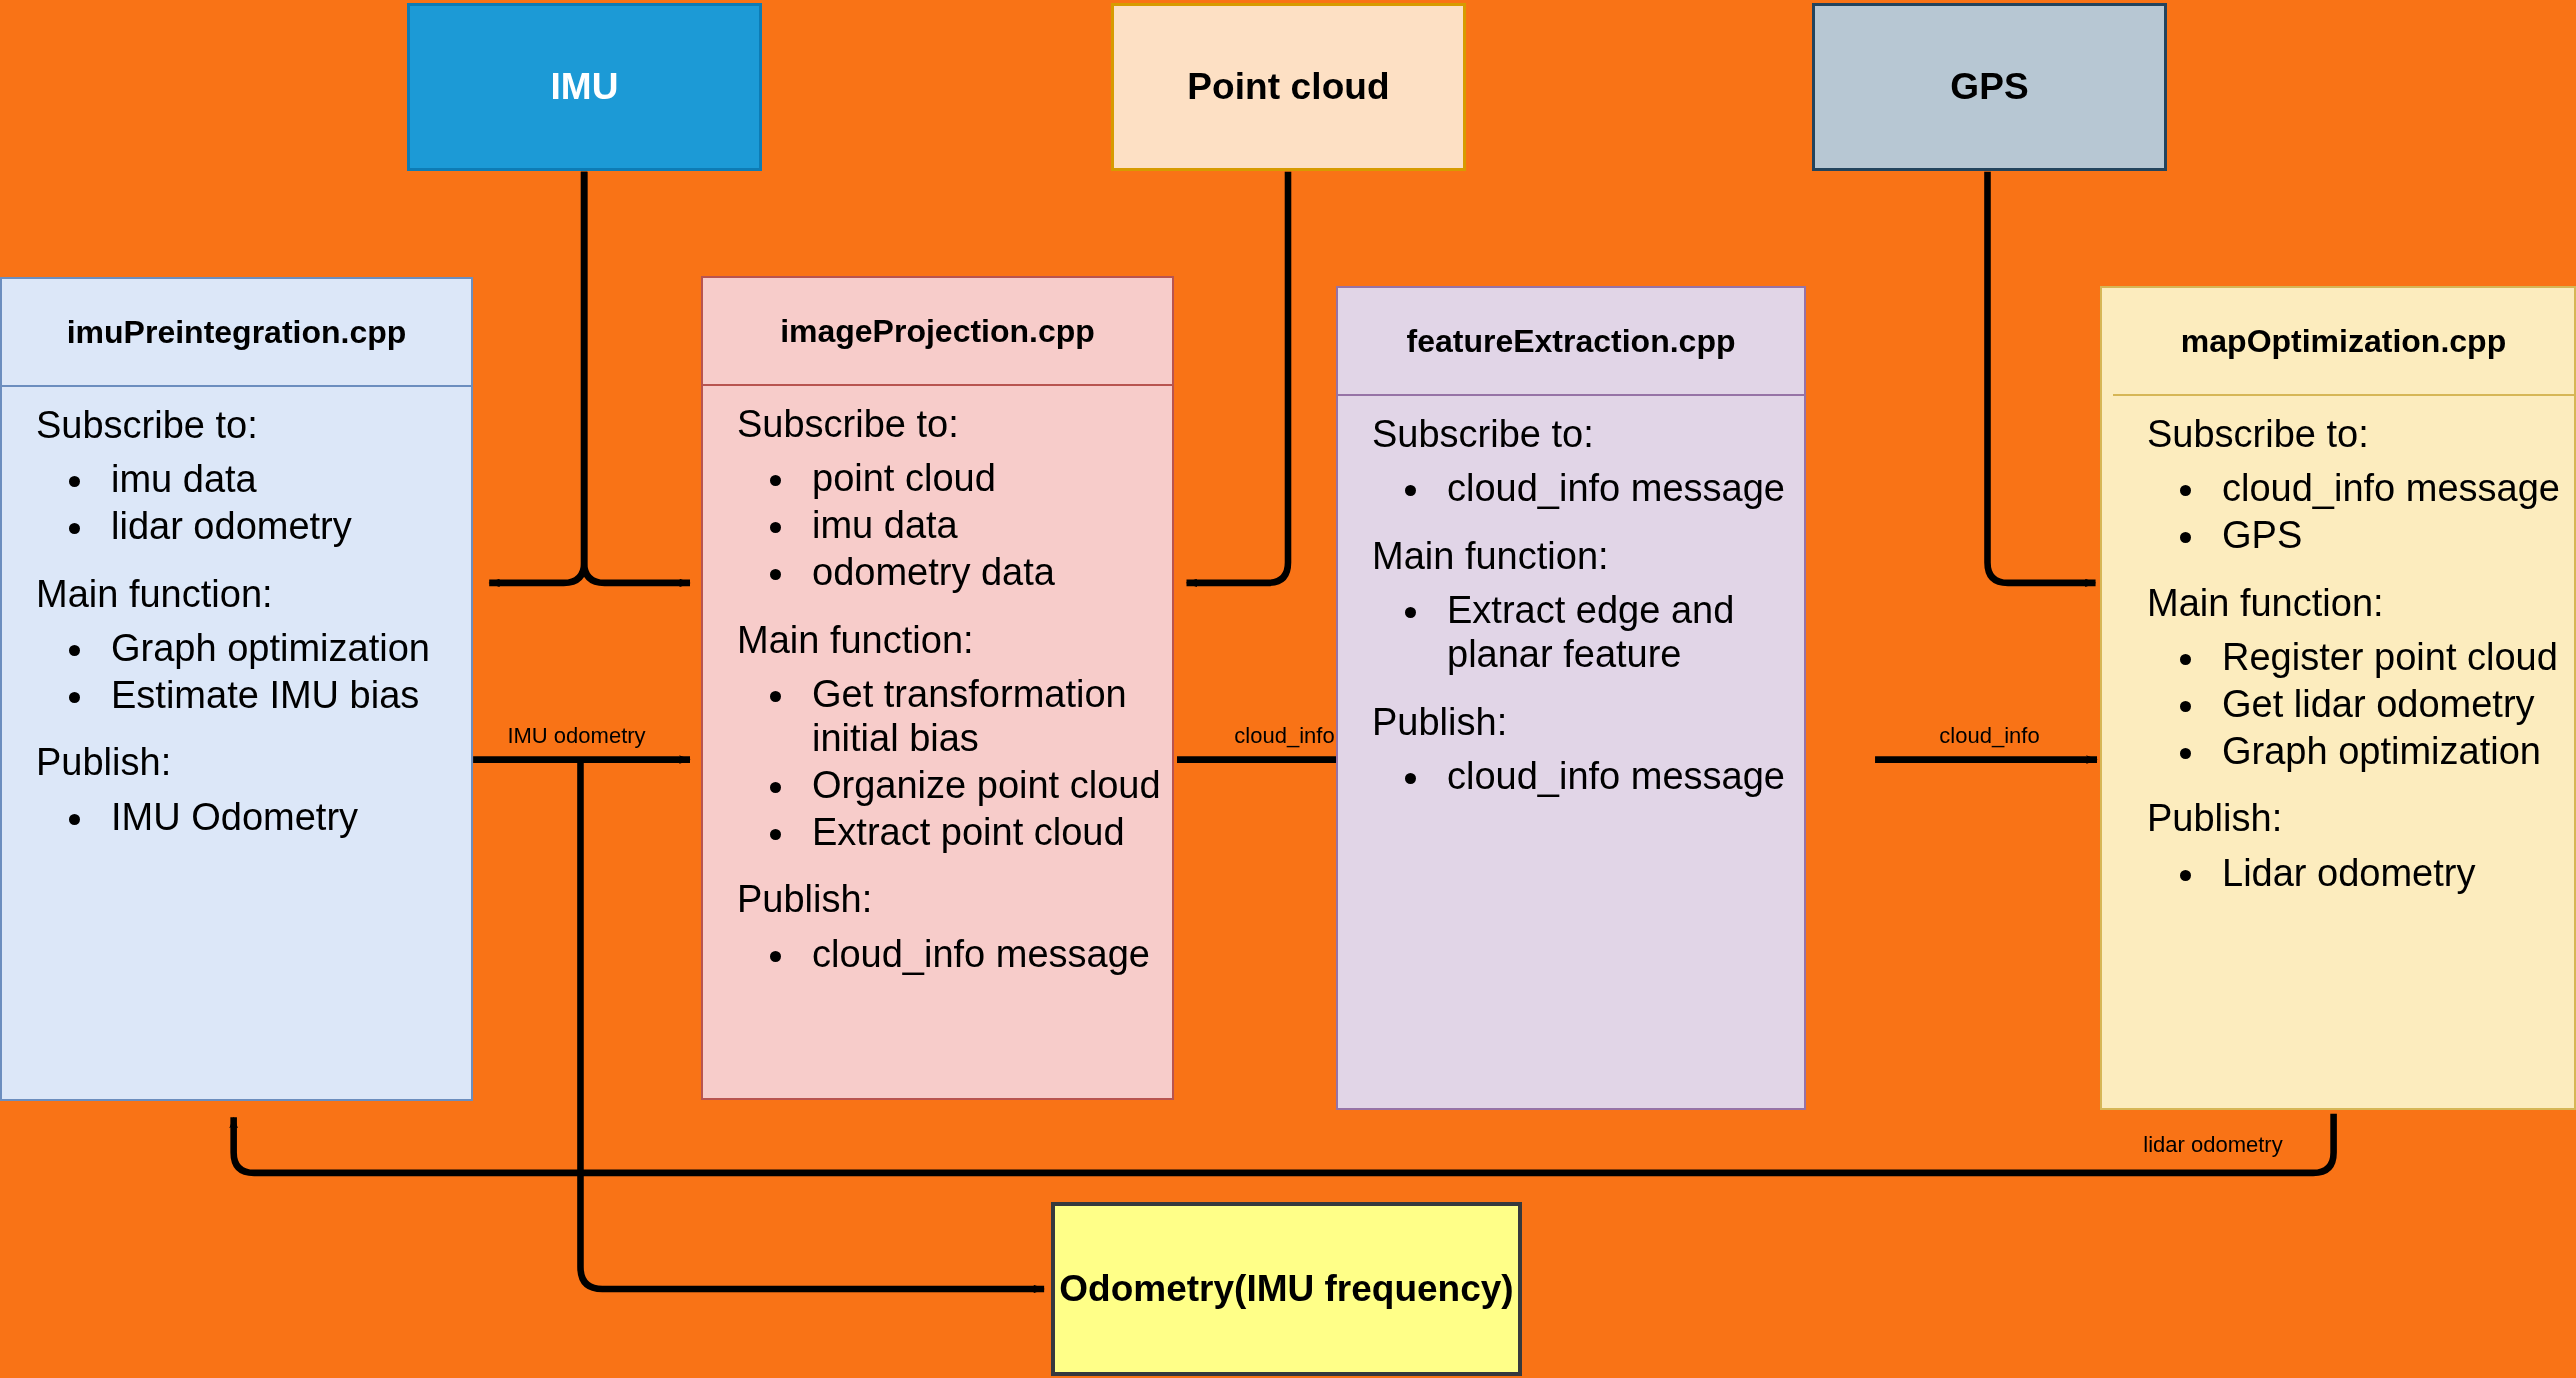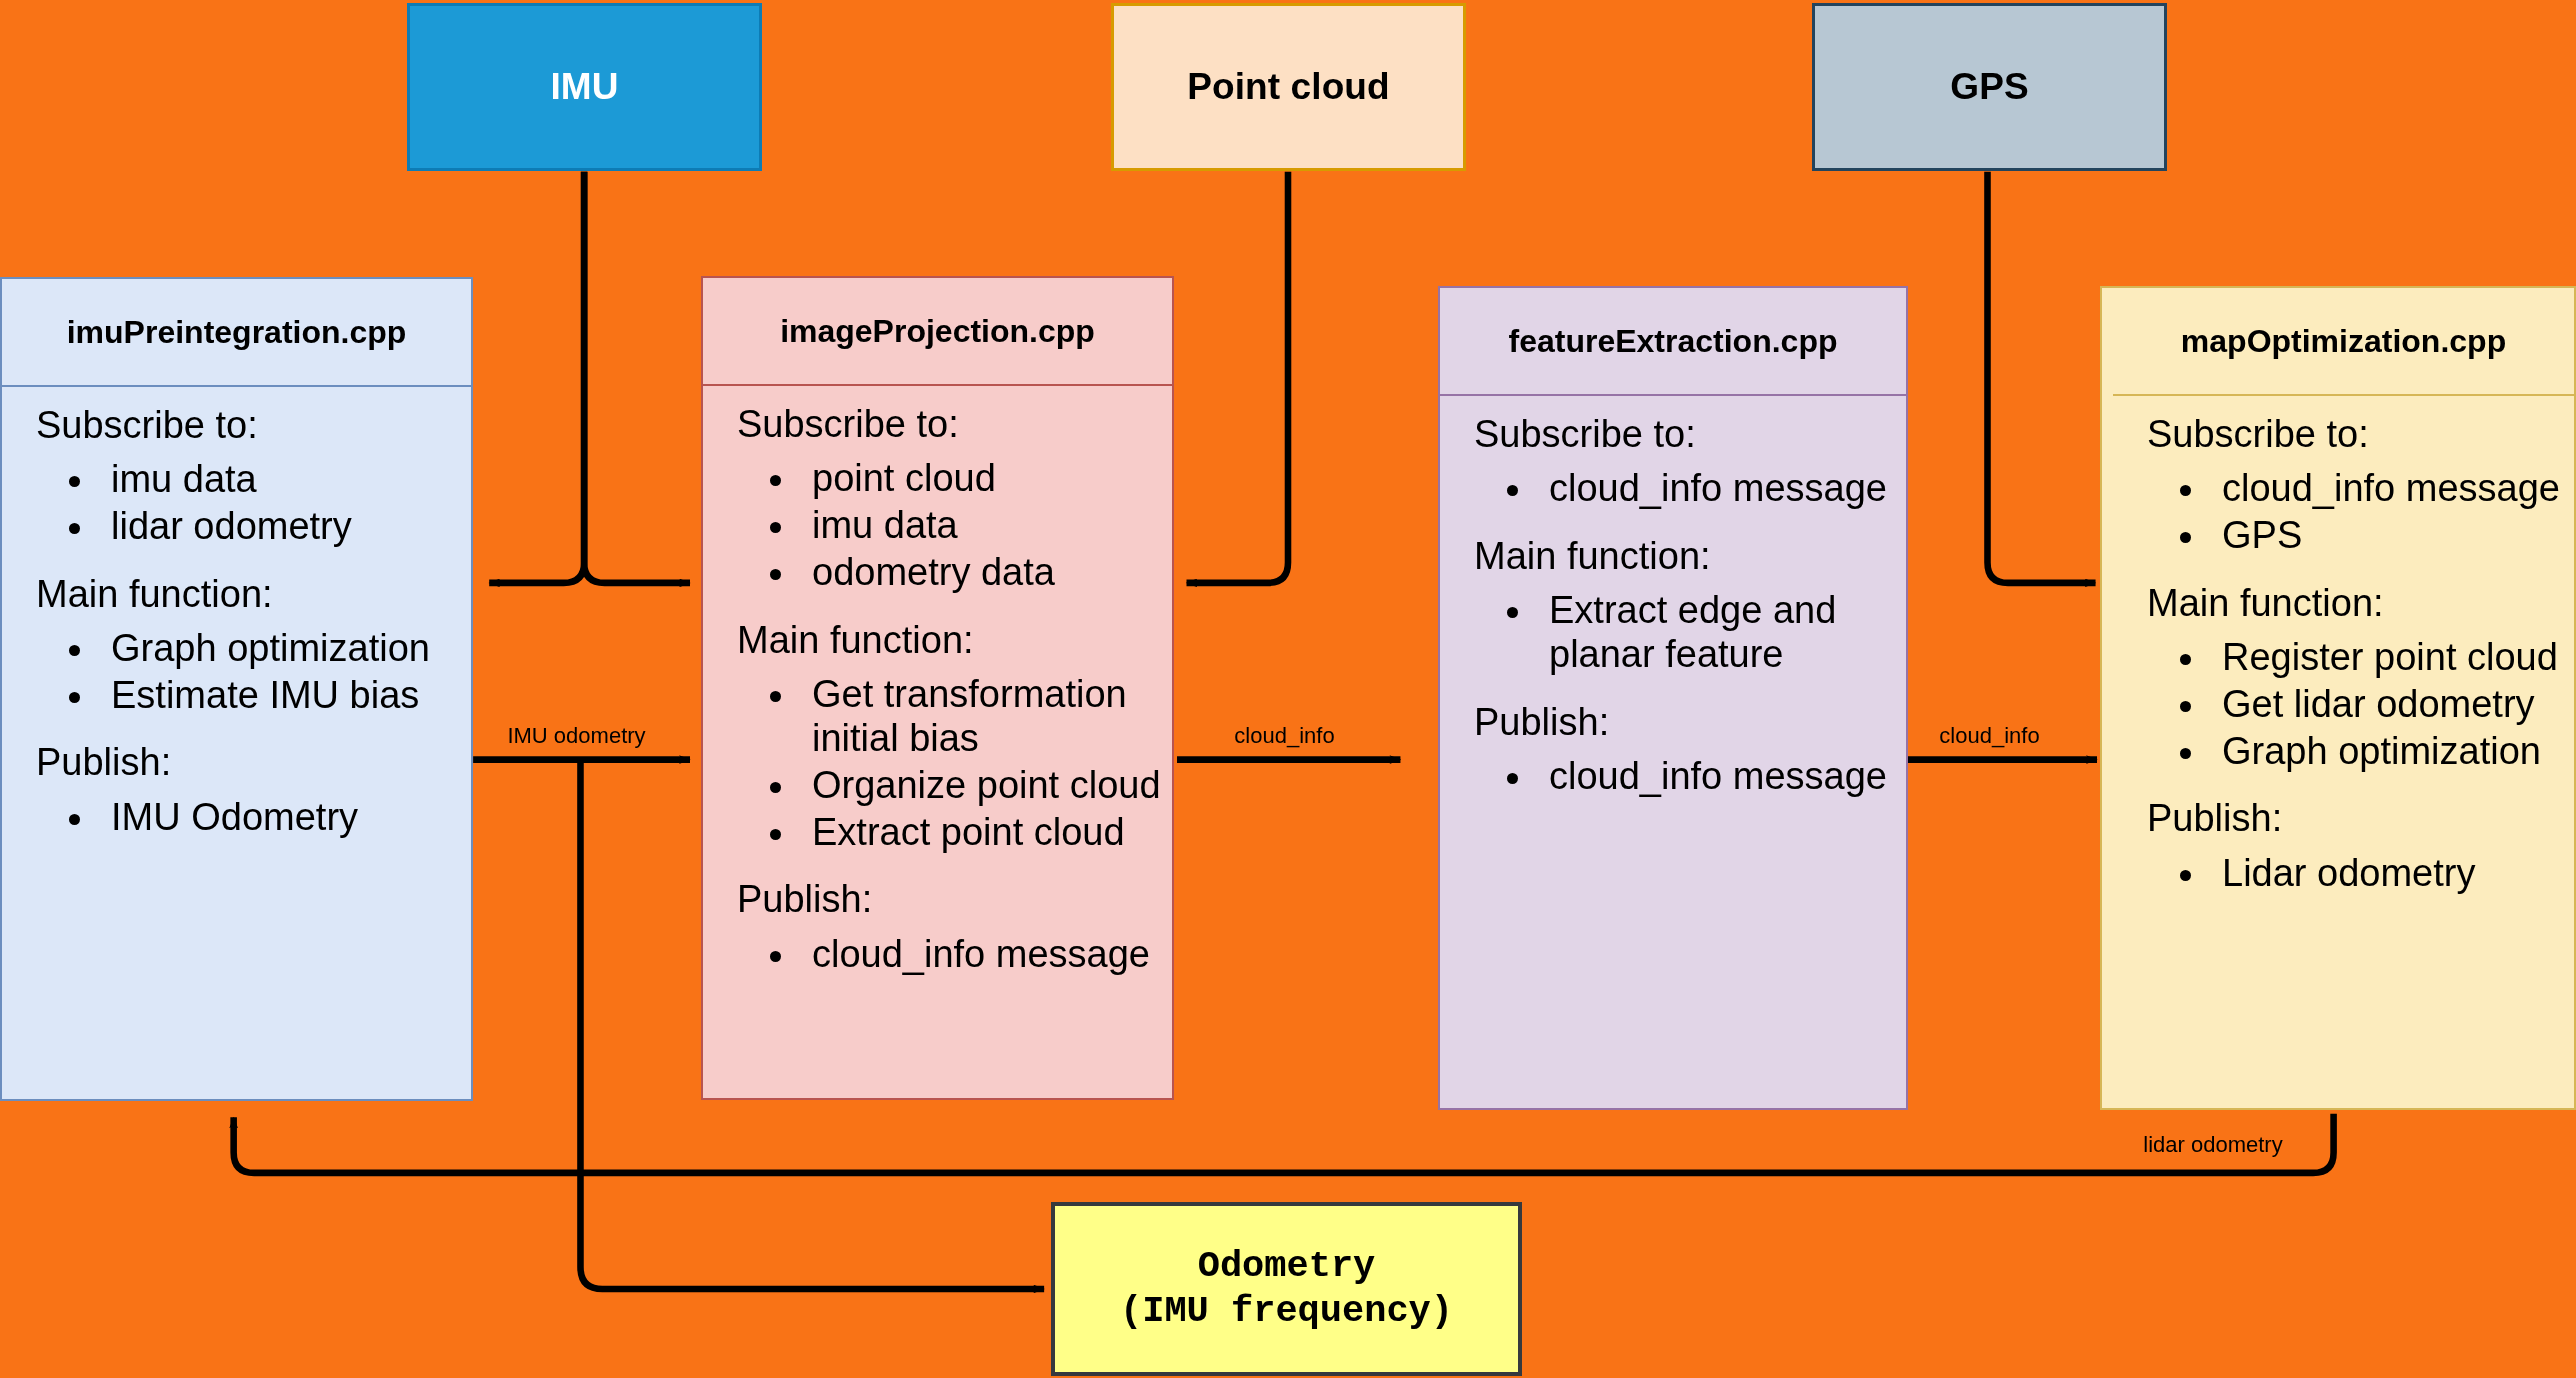--- a/index.html
+++ b/index.html
@@ -76,27 +76,27 @@
   .node-body ul li {
     margin: 0 0 2.9px 0;
     padding-left: 13px;
   }
 
   
   .odobox {
     position: absolute;
     box-sizing: border-box;
     display: flex;
-    flex-direction: column;
+    flex-direction: row;
+    align-items: center;
     justify-content: center;
     font-weight: bold;
     font-size: 37px;
     line-height: 1.22;
     text-align: center;
-    font-family: Liberation Mono, monospace;
   }
 
   
   .edge-label {
     position: absolute;
     font-size: 22px;
     color: #000;
     white-space: nowrap;
     text-align: center;
   }
@@ -188,21 +188,21 @@
         <li>Organize point cloud</li>
         <li>Extract point cloud</li>
       </ul>
       <div class="sect">Publish:</div>
       <ul>
         <li>cloud_info message</li>
       </ul>
     </div>
   </div>
 
-  <div class="node" style="left:1438px; top:286px; width:470px; height:824px;
+  <div class="node" style="left:1336px; top:286px; width:470px; height:824px;
               background:#e1d5e7; border-color:#9673a6;">
     <div class="node-header" style="border-bottom-color:#9673a6;">featureExtraction.cpp</div>
     <div class="node-body">
       <div class="sect">Subscribe to:</div>
       <ul>
         <li>cloud_info message</li>
       </ul>
       <div class="sect">Main function:</div>
       <ul>
         <li>Extract edge and planar feature</li>

